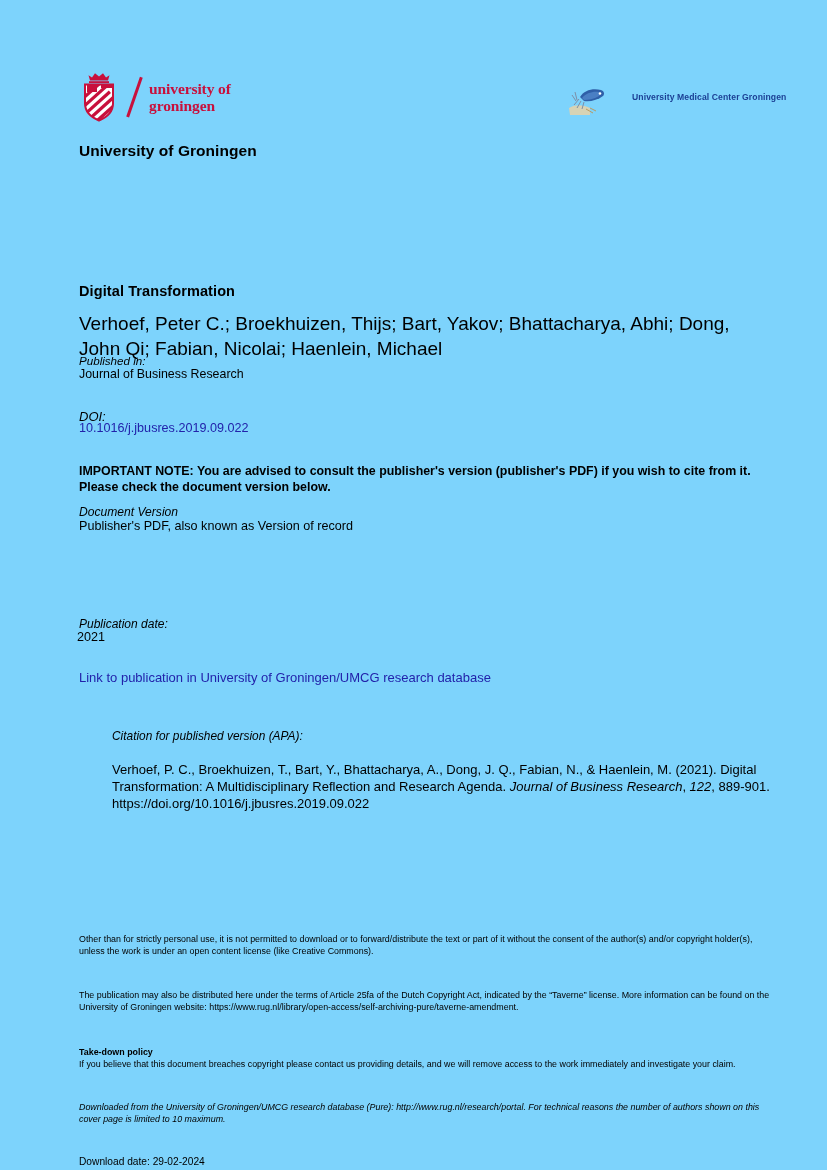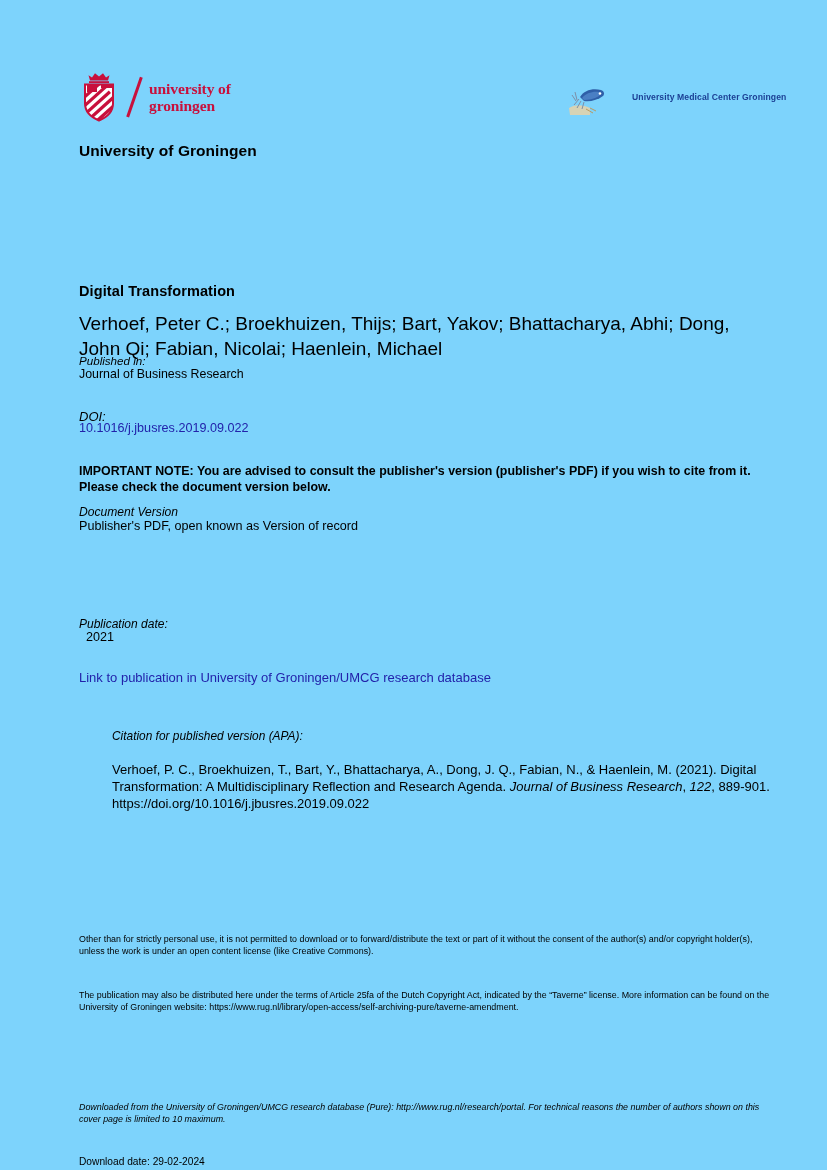--- a/index.html
+++ b/index.html
@@ -157,21 +157,21 @@
   }
   .pubdate-label {
     position: absolute;
     left: 79px;
     top: 617px;
     font-size: 12px;
     font-style: italic;
   }
   .pubdate-value {
     position: absolute;
-    left: 86px;
+    left: 77px;
     top: 630px;
     font-size: 12.6px;
   }
   .db-link {
     position: absolute;
     left: 79px;
     top: 670px;
     font-size: 13px;
     color: #2222aa;
   }
@@ -287,40 +287,44 @@
 
   <div class="pub-in-label">Published in:</div>
   <div class="pub-in-value">Journal of Business Research</div>
 
   <div class="doi-label">DOI:</div>
   <div class="doi-value">10.1016/j.jbusres.2019.09.022</div>
 
   <div class="important-note">IMPORTANT NOTE: You are advised to consult the publisher's version (publisher's PDF) if you wish to cite from it. Please check the document version below.</div>
 
   <div class="docver-label">Document Version</div>
-  <div class="docver-value">Publisher's PDF, open known as Version of record</div>
+  <div class="docver-value">Publisher's PDF, also known as Version of record</div>
 
   <div class="pubdate-label">Publication date:</div>
   <div class="pubdate-value">2021</div>
 
   <div class="db-link">Link to publication in University of Groningen/UMCG research database</div>
 
   <div class="citation-block">
     <span class="citation-label">Citation for published version (APA):</span>
     <span class="citation-text"><span>Verhoef, P. C., Broekhuizen, T., Bart, Y., Bhattacharya, A., Dong, J. Q., Fabian, N., &amp; Haenlein, M. (2021). Digital Transformation: A Multidisciplinary Reflection and Research Agenda. </span><i>Journal of Business Research</i><span>, </span><i>122</i><span>, 889-901. https://doi.org/10.1016/j.jbusres.2019.09.022</span></span>
   </div>
 
   <div class="foot" id="copyright-block">
     <span class="foot-p">Other than for strictly personal use, it is not permitted to download or to forward/distribute the text or part of it without the consent of the author(s) and/or copyright holder(s), unless the work is under an open content license (like Creative Commons).</span>
   </div>
 
   <div class="foot" id="taverne-block">
     <span class="foot-p">The publication may also be distributed here under the terms of Article 25fa of the Dutch Copyright Act, indicated by the “Taverne” license. More information can be found on the University of Groningen website: https://www.rug.nl/library/open-access/self-archiving-pure/taverne-amendment.</span>
   </div>
 
+  <div class="foot" id="takedown-block">
+    <span class="foot-h">Take-down policy</span>
+    <span class="foot-p">If you believe that this document breaches copyright please contact us providing details, and we will remove access to the work immediately and investigate your claim.</span>
+  </div>
 
   <div class="foot" id="downloaded-block">
     <span class="foot-p">Downloaded from the University of Groningen/UMCG research database (Pure): http://www.rug.nl/research/portal. For technical reasons the number of authors shown on this cover page is limited to 10 maximum.</span>
   </div>
 
   <div class="download-date">Download date: 29-02-2024</div>
 
 </div>
 
 </body></html>

